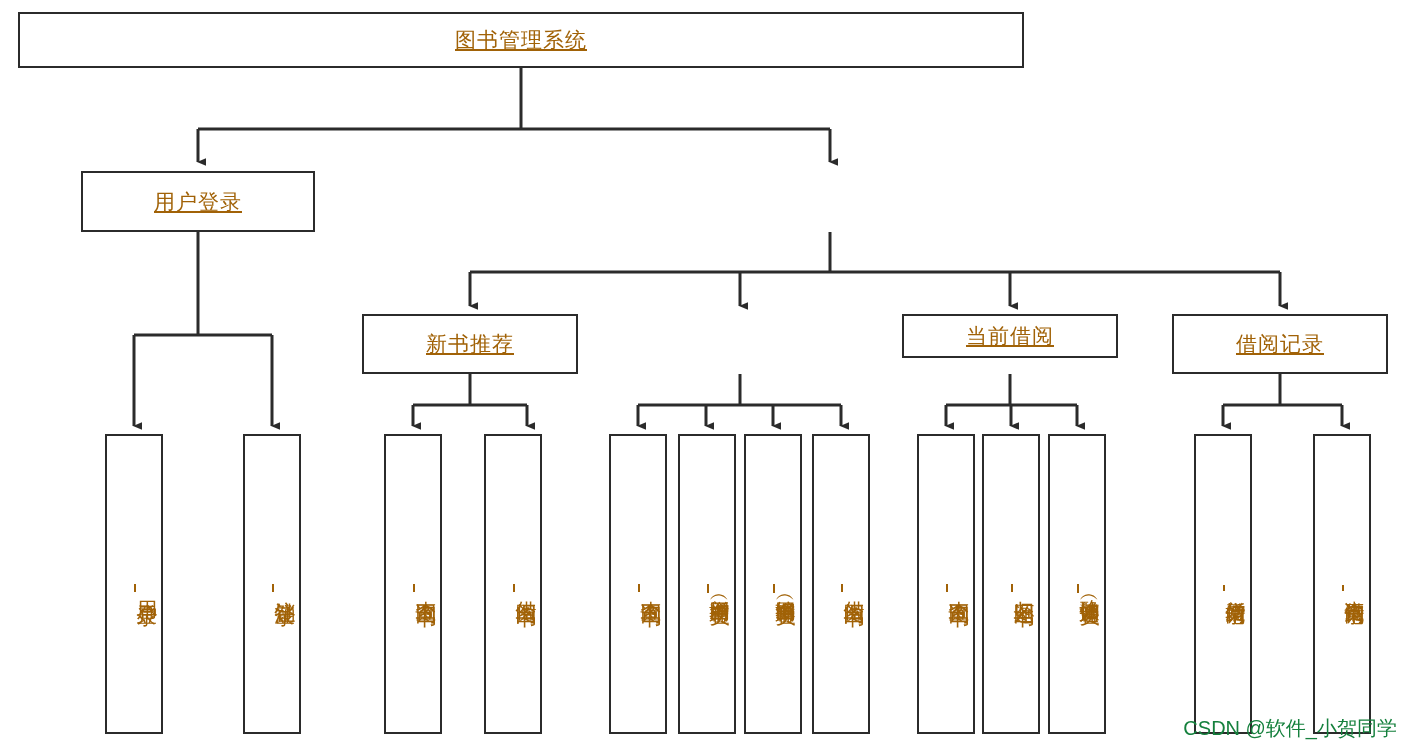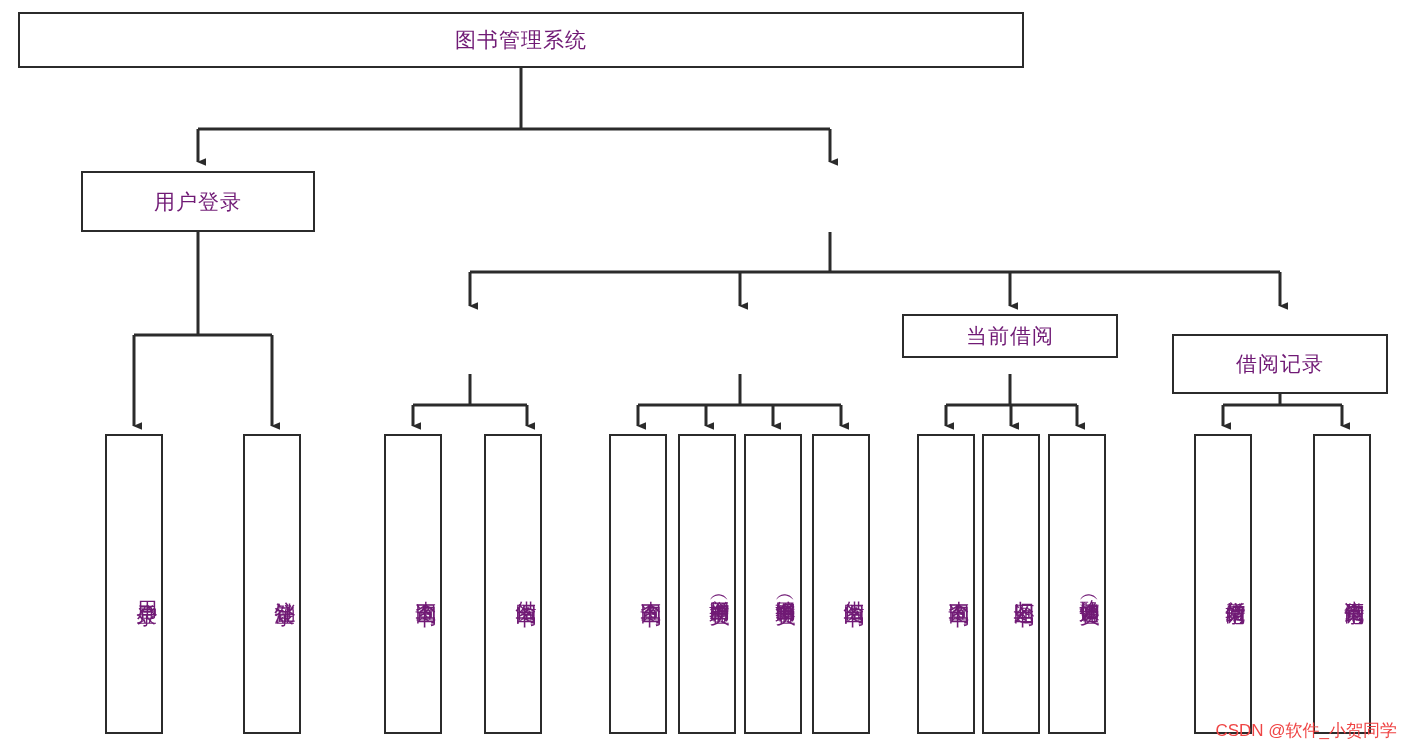--- a/index.html
+++ b/index.html
@@ -27,22 +27,23 @@
     height: 747px;
   }
   .node {
     position: absolute;
     box-sizing: border-box;
     border: 2.5px solid #2b2b2b;
     background: #ffffff;
     display: flex;
     align-items: center;
     justify-content: center;
-    color: #701a75;
+    color: #a16207;
     z-index: 2;
+    text-decoration: underline;
   }
   .node.horizontal {
     font-size: 21px;
     letter-spacing: 1px;
     line-height: 1.2;
   }
   .node.vertical {
     writing-mode: vertical-rl;
     text-orientation: upright;
     font-size: 21px;
@@ -52,22 +53,22 @@
     justify-content: center;
   }
   .node.vertical.tall-text {
     font-size: 20px;
     letter-spacing: 1px;
   }
   .watermark {
     position: absolute;
     right: 8px;
     bottom: 5px;
-    font-size: 17px;
-    color: #ef4444;
+    font-size: 20px;
+    color: #15803d;
     z-index: 5;
     white-space: nowrap;
     font-family: "Liberation Sans", "DejaVu Sans", sans-serif;
   }
 </style>
 </head>
 <body>
 
 <div id="diagram-root">
 
@@ -119,22 +120,23 @@
       <path d="M1223,405 L1342,405"></path>
       <path d="M1223,405 L1223,426" marker-end="url(#arrowhead)"></path>
       <path d="M1342,405 L1342,426" marker-end="url(#arrowhead)"></path>
     </g>
   </svg>
 
   <div class="node horizontal" style="left:18px; top:12px; width:1006px; height:56px;">图书管理系统</div>
 
   <div class="node horizontal" style="left:81px; top:171px; width:234px; height:61px;">用户登录</div>
 
+  <div class="node horizontal" style="left:362px; top:314px; width:216px; height:60px;">新书推荐</div>
   <div class="node horizontal" style="left:902px; top:314px; width:216px; height:44px;">当前借阅</div>
-  <div class="node horizontal" style="left:1172px; top:314px; width:216px; height:60px;margin-top:20px;">借阅记录</div>
+  <div class="node horizontal" style="left:1172px; top:314px; width:216px; height:60px;">借阅记录</div>
 
   <div class="node vertical" style="left:105px; top:434px; width:58px; height:300px;">用户登录</div>
   <div class="node vertical" style="left:243px; top:434px; width:58px; height:300px;">注销登录</div>
 
   <div class="node vertical" style="left:384px; top:434px; width:58px; height:300px;">查询图书</div>
   <div class="node vertical" style="left:484px; top:434px; width:58px; height:300px;">借阅图书</div>
 
   <div class="node vertical" style="left:609px; top:434px; width:58px; height:300px;">查询图书</div>
   <div class="node vertical tall-text" style="left:678px; top:434px; width:58px; height:300px;">新增图书（管理员）</div>
   <div class="node vertical tall-text" style="left:744px; top:434px; width:58px; height:300px;">编辑图书（管理员）</div>

